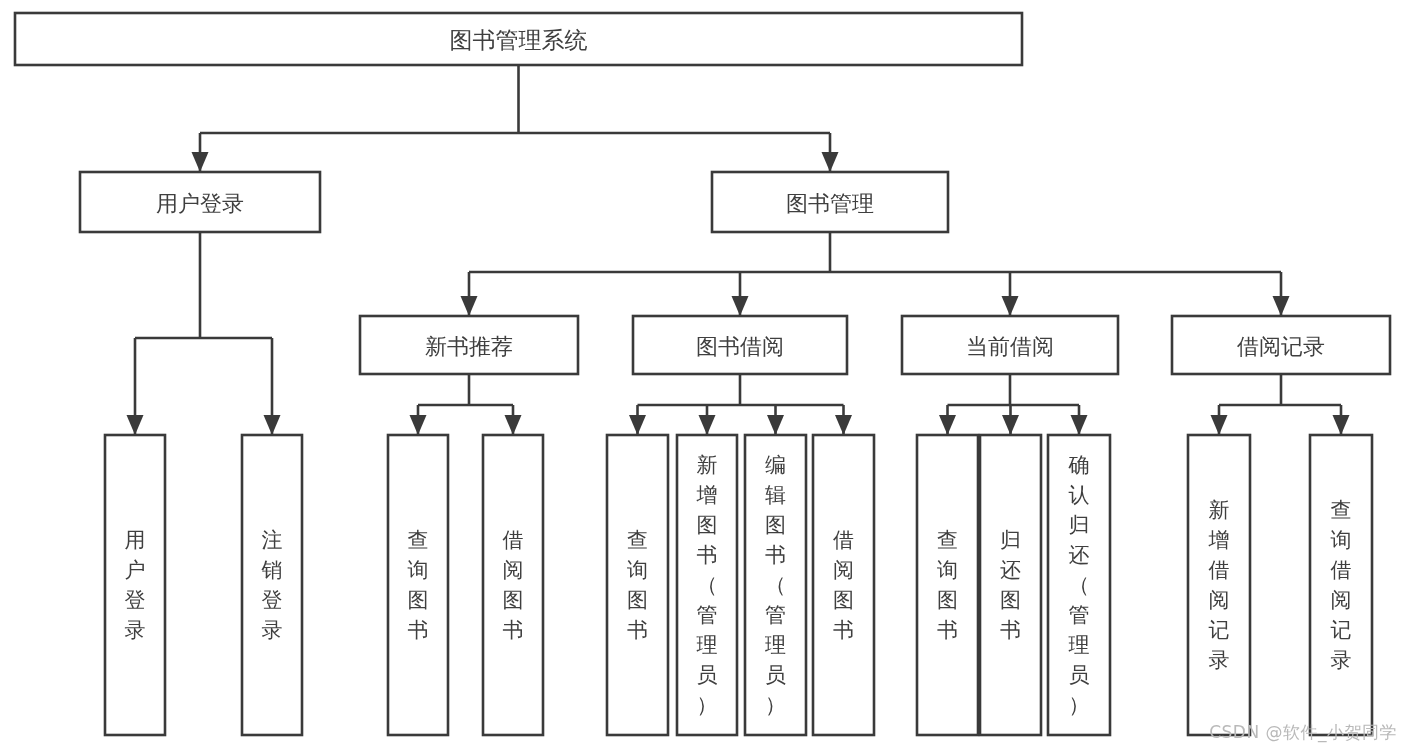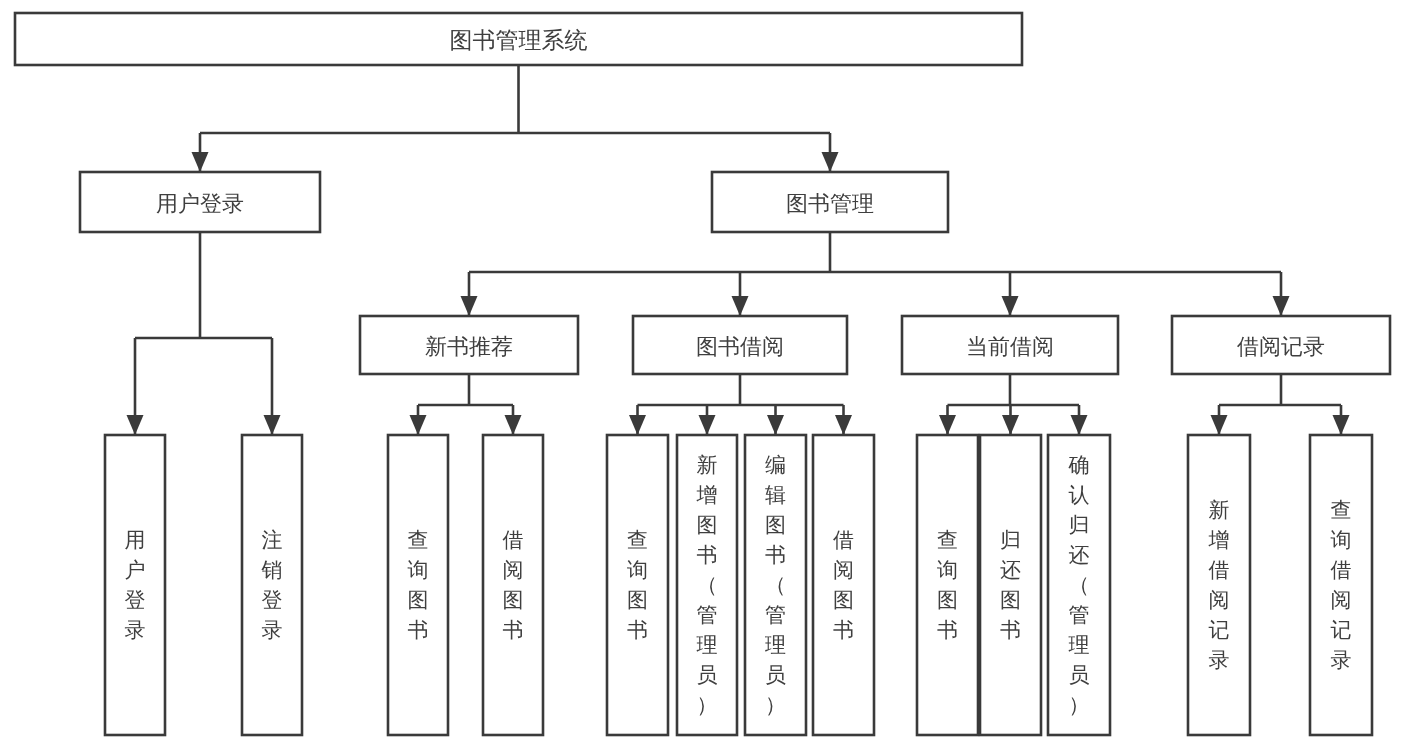--- a/index.html
+++ b/index.html
@@ -202,13 +202,14 @@
           <text x="1219" y="0" class="node-label label-leaf-stack" text-anchor="middle" font-size="21" fill="#3f3f3f"><tspan x="1219" y="510">新</tspan><tspan x="1219" y="540">增</tspan><tspan x="1219" y="570">借</tspan><tspan x="1219" y="600">阅</tspan><tspan x="1219" y="630">记</tspan><tspan x="1219" y="660">录</tspan></text>
         </g>
         <g>
           <rect x="1310" y="435" width="62" height="300" class="node-rect"></rect>
           <text x="1341" y="0" class="node-label label-leaf-stack" text-anchor="middle" font-size="21" fill="#3f3f3f"><tspan x="1341" y="510">查</tspan><tspan x="1341" y="540">询</tspan><tspan x="1341" y="570">借</tspan><tspan x="1341" y="600">阅</tspan><tspan x="1341" y="630">记</tspan><tspan x="1341" y="660">录</tspan></text>
         </g>
       </g>
 
   </svg>
 
+  <div class="watermark">CSDN @软件_小贺同学</div>
 </div>
 
 </body></html>

